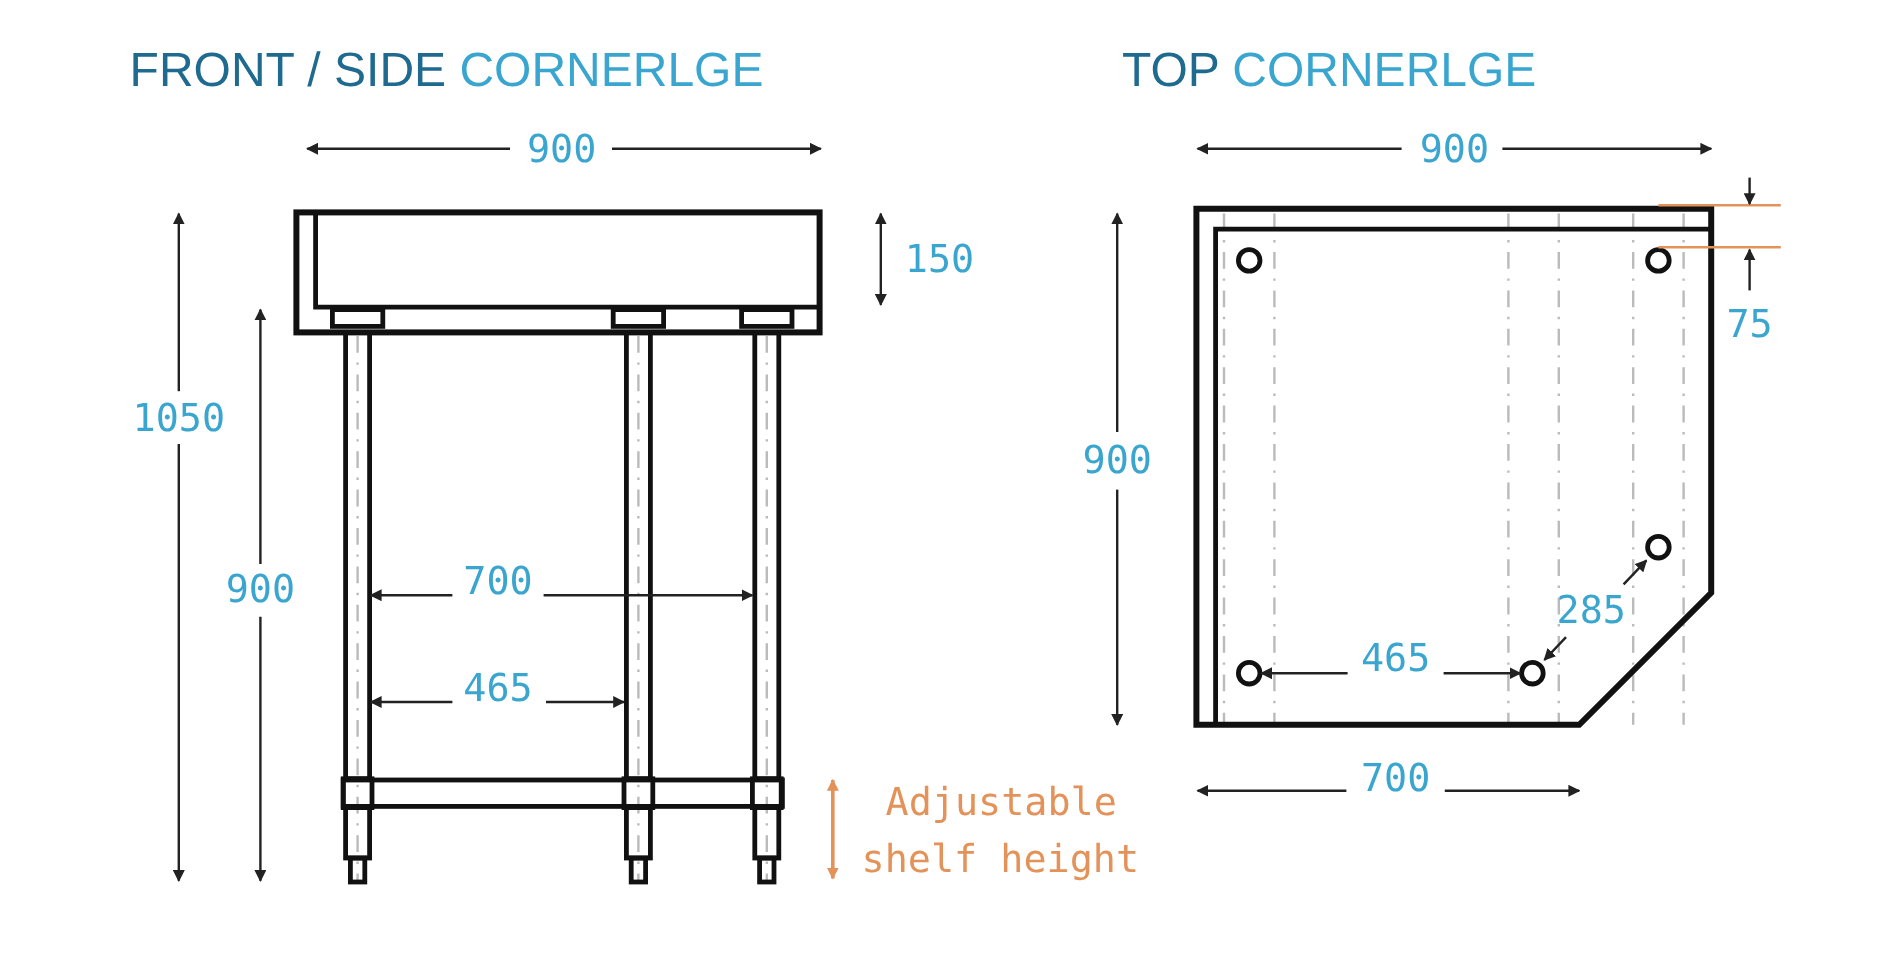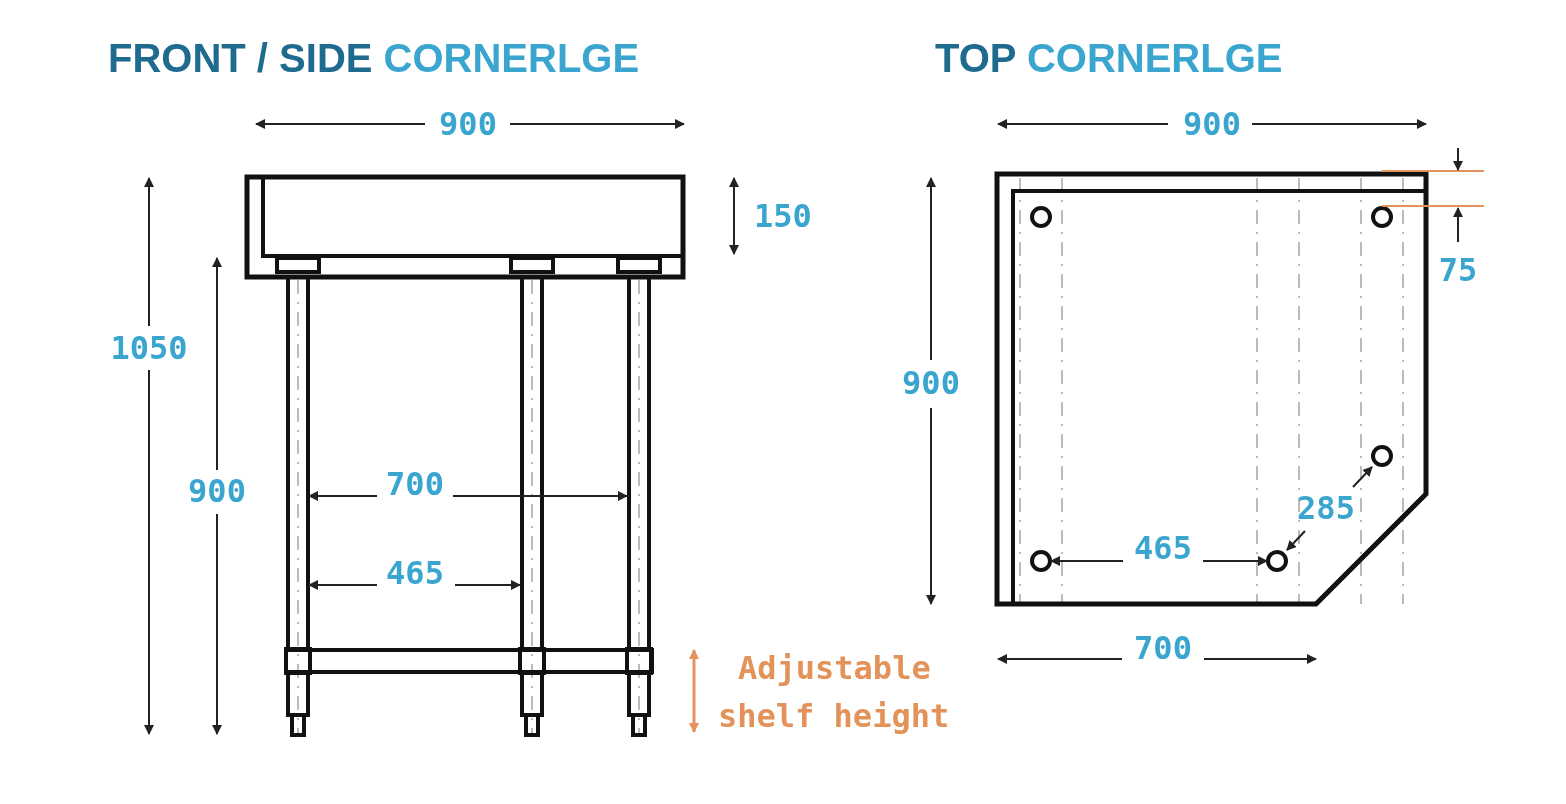--- a/index.html
+++ b/index.html
@@ -1,16 +1,16 @@
 <!DOCTYPE html>
 <html><head>
 <meta charset="utf-8">
 <style>
   html,body{margin:0;padding:0;background:#ffffff;}
-  #canvas{position:relative;width:1566px;height:772px;overflow:hidden;background:#fff;font-weight:bold;}
+  #canvas{position:relative;width:1566px;height:772px;overflow:hidden;background:#fff;}
   svg{position:absolute;left:0;top:0;}
   .title{font-family:"Liberation Sans",sans-serif;font-size:40px;}
   .dim{font-family:"DejaVu Sans Mono",monospace;font-size:32px;fill:#3aa6cf;}
   .note{font-family:"DejaVu Sans Mono",monospace;font-size:32px;fill:#e3935a;}
   .ln{stroke:#111;stroke-width:5;fill:none;}
   .thin{stroke:#222;stroke-width:2;fill:none;}
   .cl{stroke:#bbb;stroke-width:2;stroke-dasharray:14 8 2 8;fill:none;}
 </style>
 </head>
 <body>

